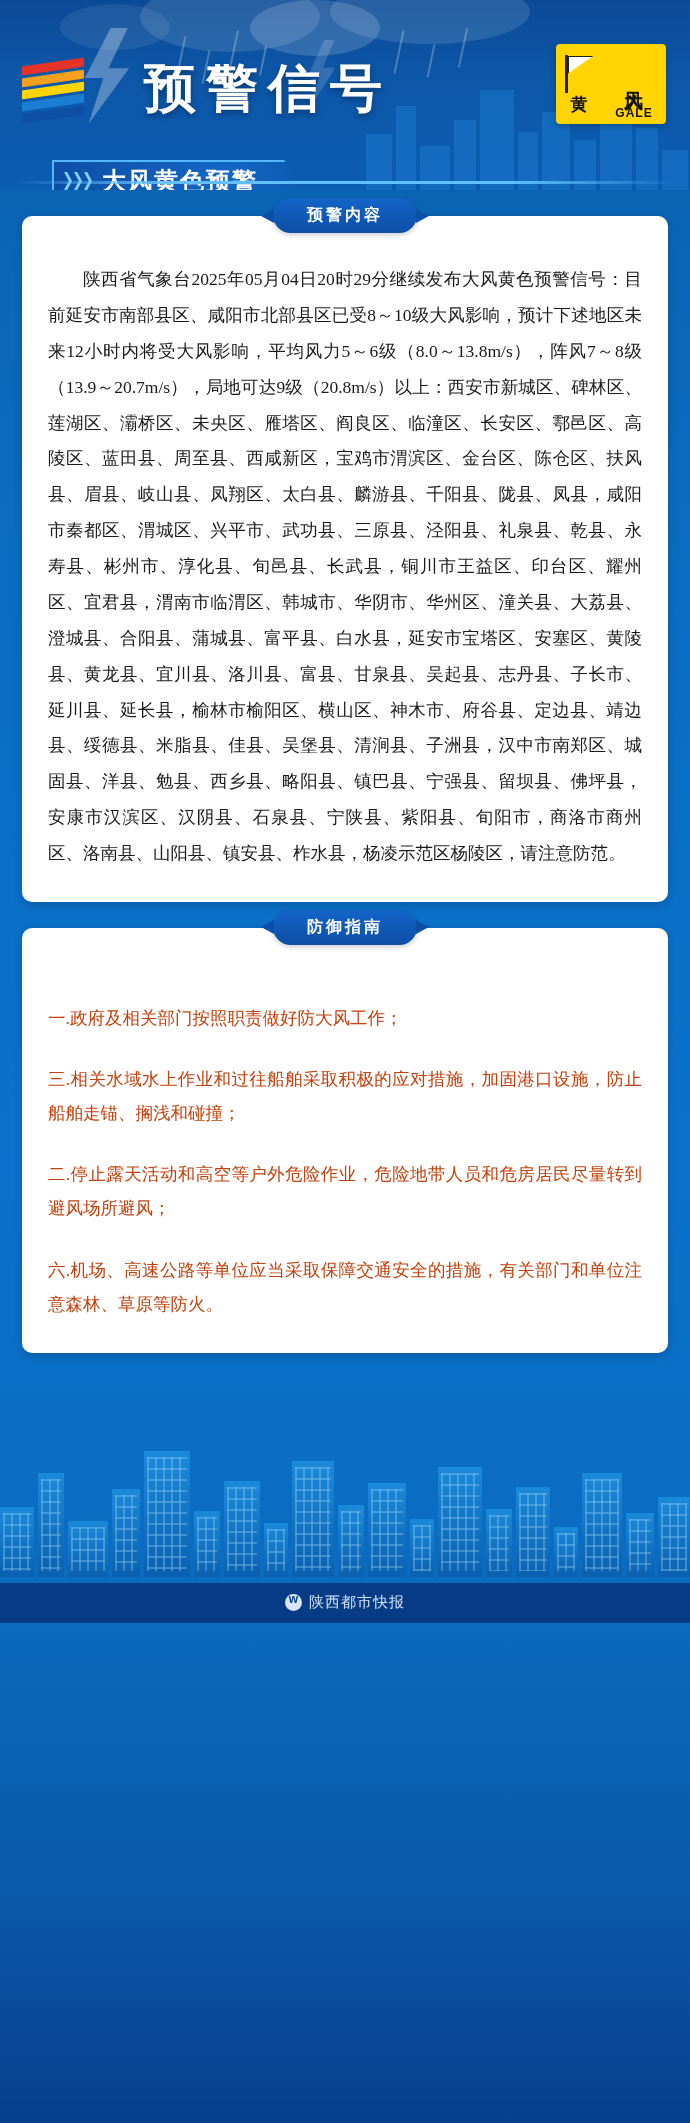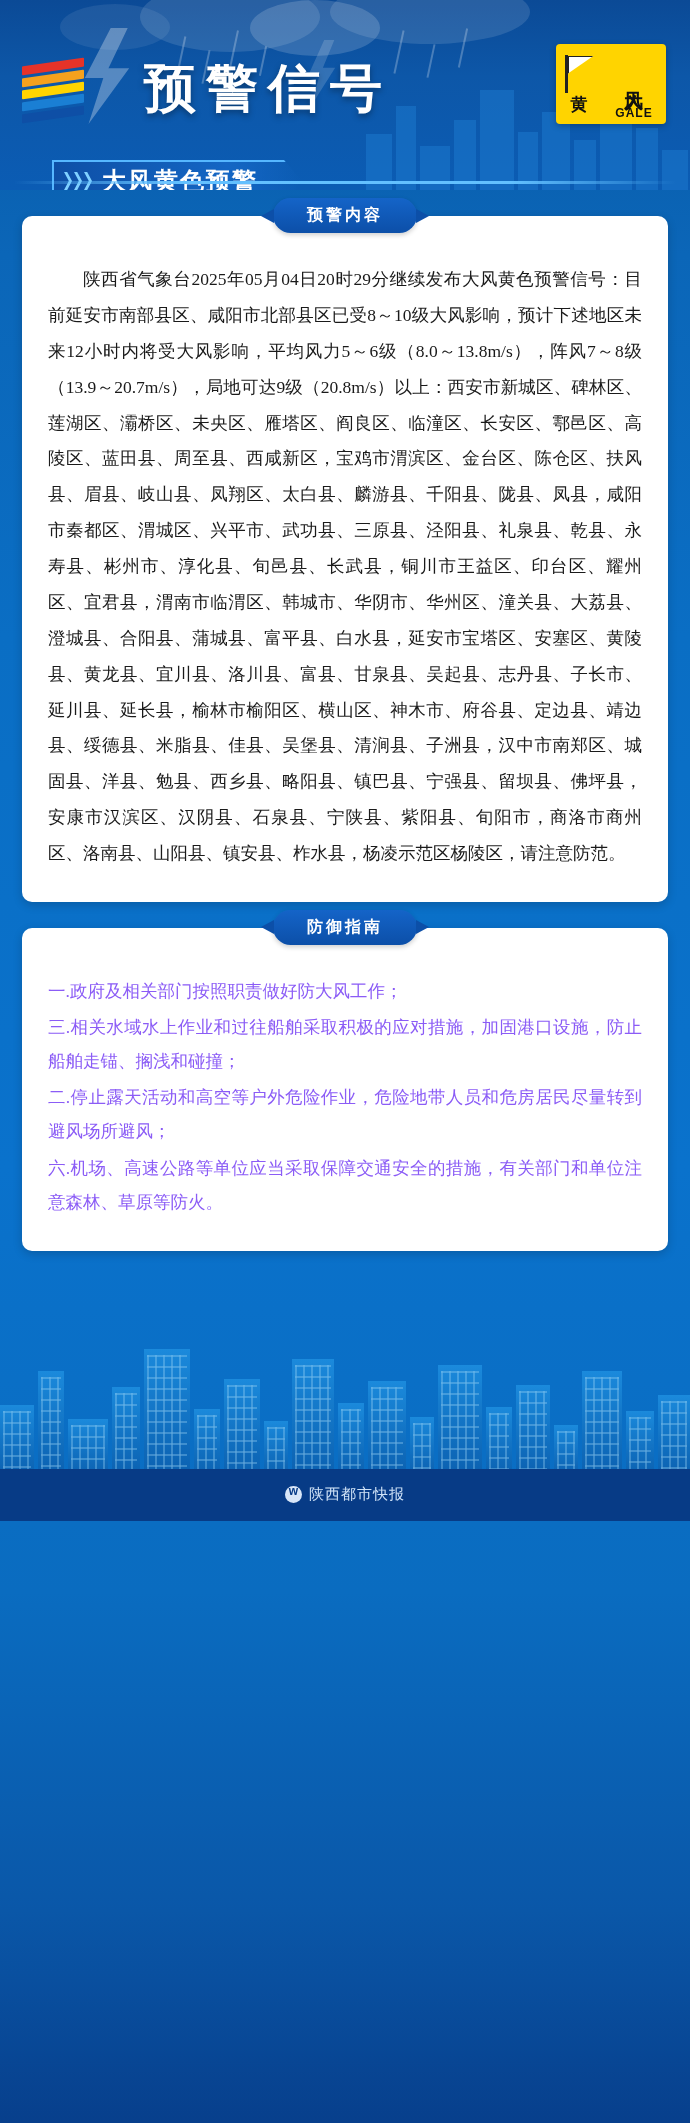--- a/index.html
+++ b/index.html
@@ -213,26 +213,27 @@
 
   .body-text {
     color: #1a1a1a;
     font-size: 17.5px;
     line-height: 2.05;
     text-align: justify;
     font-family: "Liberation Serif", serif;
     text-indent: 2em;
   }
   .guide-list p {
-    color: #8b5cf6;
+    color: #c2410c;
     font-size: 17.5px;
     line-height: 1.95;
     text-align: justify;
     font-family: "Liberation Serif", serif;
     margin-bottom: 2px;
+    margin-top: 27px;
   }
 
   
   .footer {
     position: relative;
     height: 230px;
     margin-top: 40px;
   }
   .fcity {
     position: absolute;
@@ -251,21 +252,21 @@
     left: 3px; top: 6px; right: 3px; bottom: 6px;
     background-image:
       linear-gradient(to right, rgba(190,235,255,0.55) 2px, transparent 2px),
       linear-gradient(to bottom, rgba(190,235,255,0.55) 2px, transparent 2px);
     background-size: 8px 11px;
     opacity: 0.6;
   }
   .fbar {
     position: absolute;
     left: 0; right: 0; bottom: 0;
-    height: 52px;
+    height: 40px;
     background: #073b86;
     display: flex;
     align-items: center;
     justify-content: center;
   }
   .weibo-icon {
     width: 17px; height: 17px;
     margin-right: 7px;
     border-radius: 50%;
     background: #d8e6f8;

